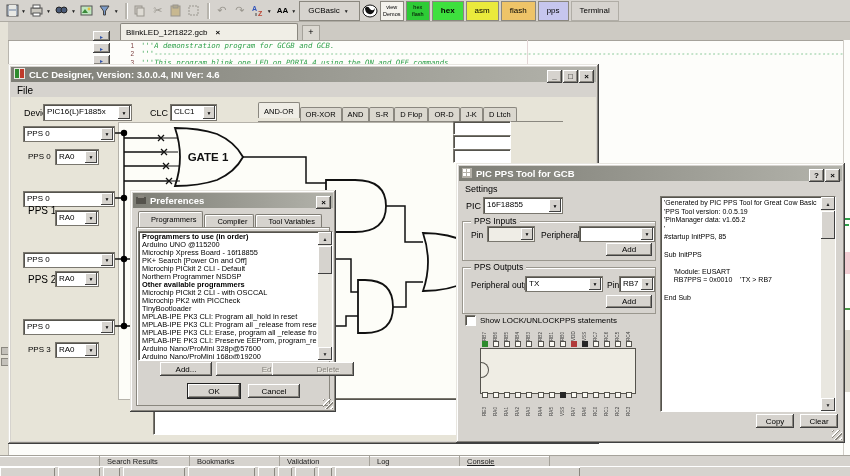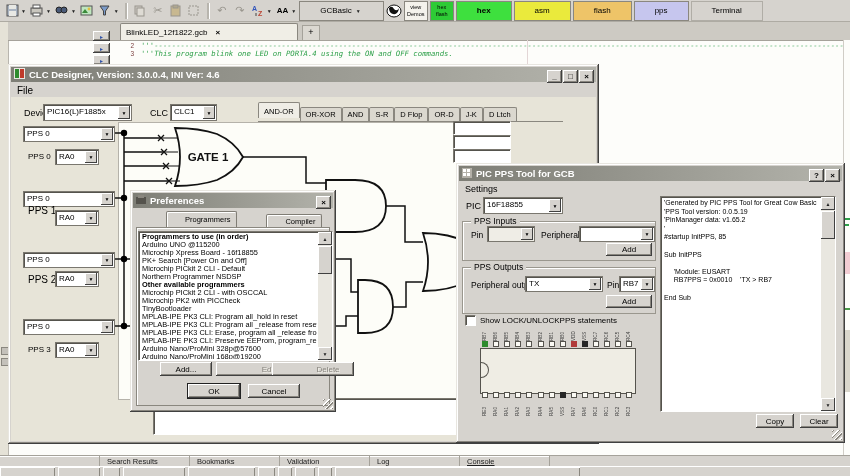--- a/index.html
+++ b/index.html
@@ -25,43 +25,43 @@
     overflow:hidden;white-space:nowrap;line-height:11px;}
   .combo .ca{position:absolute;right:1px;top:1px;bottom:1px;width:12px;background:#d6d3ce;
     box-shadow:inset -1px -1px 0 #404040,inset 1px 1px 0 #fff;display:flex;align-items:center;
     justify-content:center;}
   .combo .ca::after{content:"▼";font-size:5px;}
   .combo.dis{background:#efede6;}
   .menutxt{font-size:10px;padding:0 6px;}
   .group{position:absolute;border:1px solid #9a978e;box-shadow:inset 1px 1px 0 #fff;}
   .group>.glabel{position:absolute;top:-6px;left:8px;background:#d6d3ce;padding:0 3px;font-size:8.5px;}
   .lbl{position:absolute;font-size:8.5px;white-space:nowrap;}
-  .dtab{display:inline-block;font-size:7.5px;padding:2px 6px 2px 18px;background:#d6d3ce;
+  .dtab{display:inline-block;font-size:7.5px;padding:2px 6px 2px 12px;background:#d6d3ce;
     border:1px solid #807d75;border-bottom:none;border-radius:2px 2px 0 0;
-    box-shadow:inset 1px 1px 0 #fff;margin-right:1px;position:relative;top:2px;margin-left:28px;}
+    box-shadow:inset 1px 1px 0 #fff;margin-right:1px;position:relative;top:2px;}
   .dtab.active{top:0;padding-top:3px;padding-bottom:3px;z-index:2;}
   .sb{position:absolute;top:0;bottom:0;right:0;width:14px;background:#e9e7e0;}
   .sb .up,.sb .dn{position:absolute;left:0;right:0;height:13px;background:#d6d3ce;
     box-shadow:inset -1px -1px 0 #404040,inset 1px 1px 0 #fff;display:flex;align-items:center;
     justify-content:center;font-size:5px;color:#222;}
   .sb .up{top:0}.sb .dn{bottom:0}
   .sb .thumb{position:absolute;left:0;right:0;top:14px;height:28px;background:#d6d3ce;
     box-shadow:inset -1px -1px 0 #404040,inset 1px 1px 0 #fff;}
   .grip{position:absolute;width:10px;height:10px;
     background:repeating-linear-gradient(135deg,#fff 0 1px,#8a877f 1px 2px,transparent 2px 4px);}
   
   #toolbar{position:absolute;left:0;top:0;width:850px;height:22px;background:#d6d3ce;
     border-bottom:1px solid #aeaba3;display:flex;align-items:center;padding-left:3px;box-sizing:border-box;}
   .ti{width:16px;height:16px;display:flex;align-items:center;justify-content:center;margin:0 1px;}
   .caret{font-size:5px;margin:0 2px 0 0;color:#222;}
   .tsep{width:2px;height:16px;margin:0 4px;background:#b8b5ae;box-shadow:1px 0 0 #fff;}
   .tbtn2{height:18px;min-width:22px;border:1px solid #8a877f;font-size:5.5px;line-height:1.1;
     display:flex;flex-direction:column;align-items:center;justify-content:center;margin:0 1px;
     background:#f4f2ec;text-align:center;}
-  .tbtn1{height:18px;padding:0 20px;border:1px solid #8a877f;font-size:8px;display:flex;
+  .tbtn1{height:18px;padding:0 8px;border:1px solid #8a877f;font-size:8px;display:flex;
     align-items:center;margin:0 1px;background:#f4f2ec;}
   
   .code-line{display:flex;height:8.4px;align-items:baseline;}
   .lnum{width:22px;text-align:right;padding-right:7px;font-size:6.5px;color:#7c4040;flex:none;}
   .ltxt{font-family:"DejaVu Sans Mono",monospace;font-style:italic;font-size:7.3px;
     white-space:nowrap;}
   
   .pitem{font-size:7.4px;line-height:8px;white-space:nowrap;overflow:hidden;padding-left:2px;}
   .pitem.bold{font-weight:bold;}
   
@@ -201,20 +201,24 @@
       <span style="font-size:8px;font-weight:bold;">×</span>
     </div>
     <div class="abs" style="left:294px;top:3px;width:16px;height:14px;background:#dbd8d1;border:1px solid #a5a29a;border-bottom:none;text-align:center;font-size:9px;line-height:13px;"><span>+</span></div>
   </div>
 
   <div class="abs btn3d" style="left:93px;top:31px;width:17px;height:10px;font-size:6px;color:#3355aa;">▸</div>
   <div class="abs btn3d" style="left:93px;top:43px;width:17px;height:10px;font-size:6px;color:#3355aa;">▸</div>
   <div class="abs btn3d" style="left:93px;top:55px;width:17px;height:10px;font-size:6px;color:#3355aa;">▸</div>
 
   <div class="abs" style="left:112px;top:41px;width:731px;height:26px;overflow:hidden;">
+      <div class="code-line">
+        <span class="lnum">1</span>
+        <span class="ltxt" style="color: rgb(46, 160, 74);">'''A demonstration program for GCGB and GCB.</span>
+      </div>
       <div class="code-line">
         <span class="lnum">2</span>
         <span class="ltxt" style="color: rgb(46, 160, 74);">'''--------------------------------------------------------------------------------------------------------------------------------------------------------------------</span>
       </div>
       <div class="code-line">
         <span class="lnum">3</span>
         <span class="ltxt" style="color: rgb(46, 160, 74);">'''This program blink one LED on PORTA.4 using the ON and OFF commands.</span>
       </div>
     </div>
   <div class="abs" style="left:527px;top:40px;width:1px;height:24px;background:#e3d6d6;"></div>

